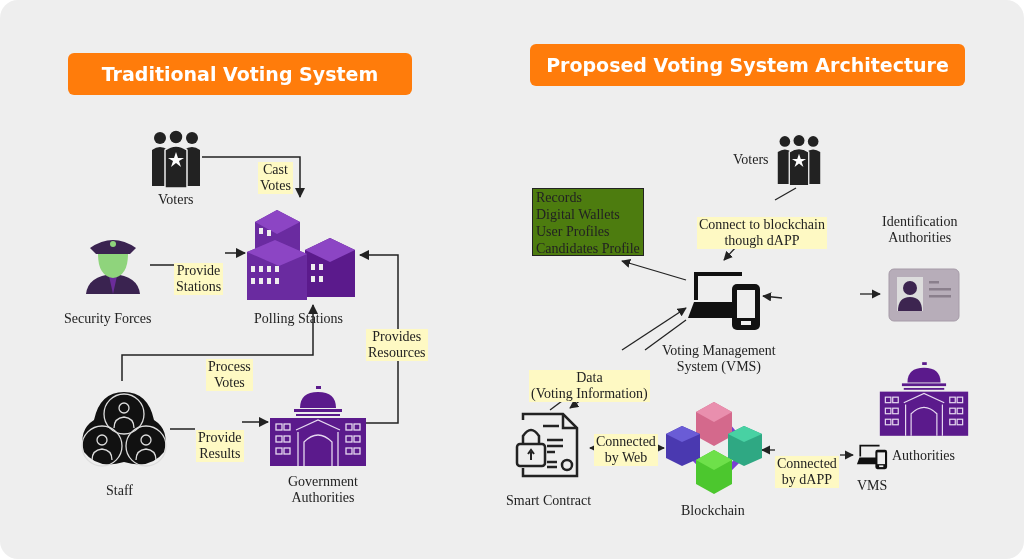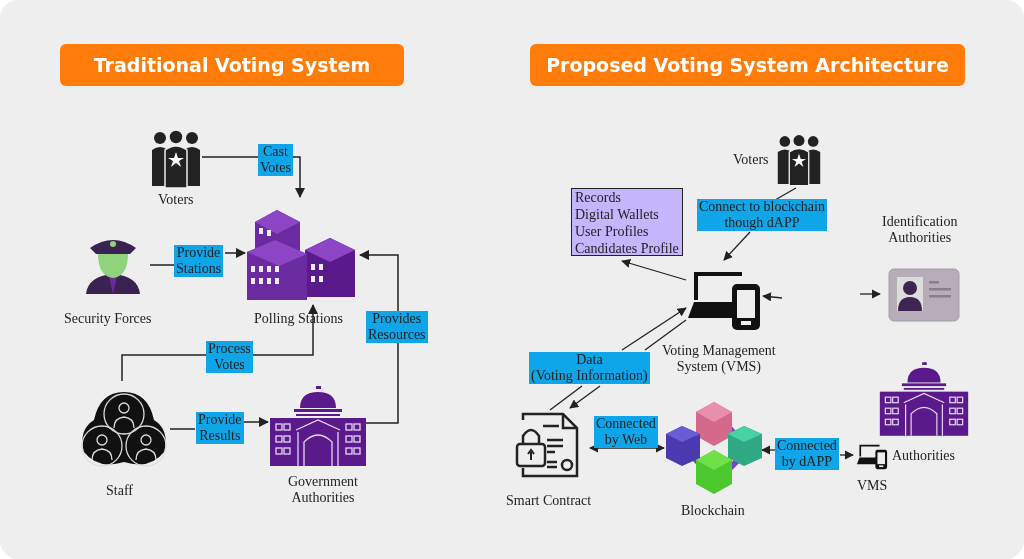--- a/index.html
+++ b/index.html
@@ -4,31 +4,31 @@
 <style>
   html, body { margin:0; padding:0; }
   body { width:1024px; height:559px; background:#ffffff; overflow:hidden; position:relative; }
   .card { position:absolute; left:0; top:0; width:1024px; height:559px; background:#eeeeee; border-radius:18px; }
   .banner { position:absolute; top:44px; height:42px; background:#ff7c0b; border-radius:6px;
             color:#ffffff; font-family:"DejaVu Sans", sans-serif; font-size:19px; font-weight:bold;
             display:flex; align-items:center; justify-content:center; }
   .lbl { position:absolute; font-family:"Liberation Serif", serif; font-size:14px; color:#222;
          text-align:center; line-height:16px; white-space:nowrap; background:transparent; }
   .lbl span { display:block; }
-  .bg { background:#0ea5e9; padding:0 2px; }
+  .bg { background:#fef9c3; padding:0 2px;margin-top:18px; }
   svg.ov { position:absolute; left:0; top:0; }
-  .recbox { position:absolute; left:571px; top:188px; width:112px; height:68px; border:1.5px solid #222;
-            font-family:"Liberation Serif", serif; font-size:14px; color:#222; line-height:17px; padding:0 0 0 3px; box-sizing:border-box; background:#c4b5fd; }
+  .recbox { position:absolute; left:532px; top:188px; width:112px; height:68px; border:1.5px solid #222;
+            font-family:"Liberation Serif", serif; font-size:14px; color:#222; line-height:17px; padding:0 0 0 3px; box-sizing:border-box; background:#4d7c0f; }
 </style>
 </head>
 <body>
 
 <div class="card">
 
-  <div class="banner" style="left:60px;width:344px;">
+  <div class="banner" style="left:68px;width:344px;margin-top:9px;">
     <span>Traditional Voting System</span>
   </div>
   <div class="banner" style="left:530px;width:435px;">
     <span>Proposed Voting System Architecture</span>
   </div>
 
   <svg class="ov" width="1024" height="559">
     <defs>
       <marker id="ah" viewBox="0 0 10 10" refX="9" refY="5" markerWidth="7" markerHeight="7" orient="auto-start-reverse">
         <path d="M0,0 L10,5 L0,10 z" fill="#222"></path>

